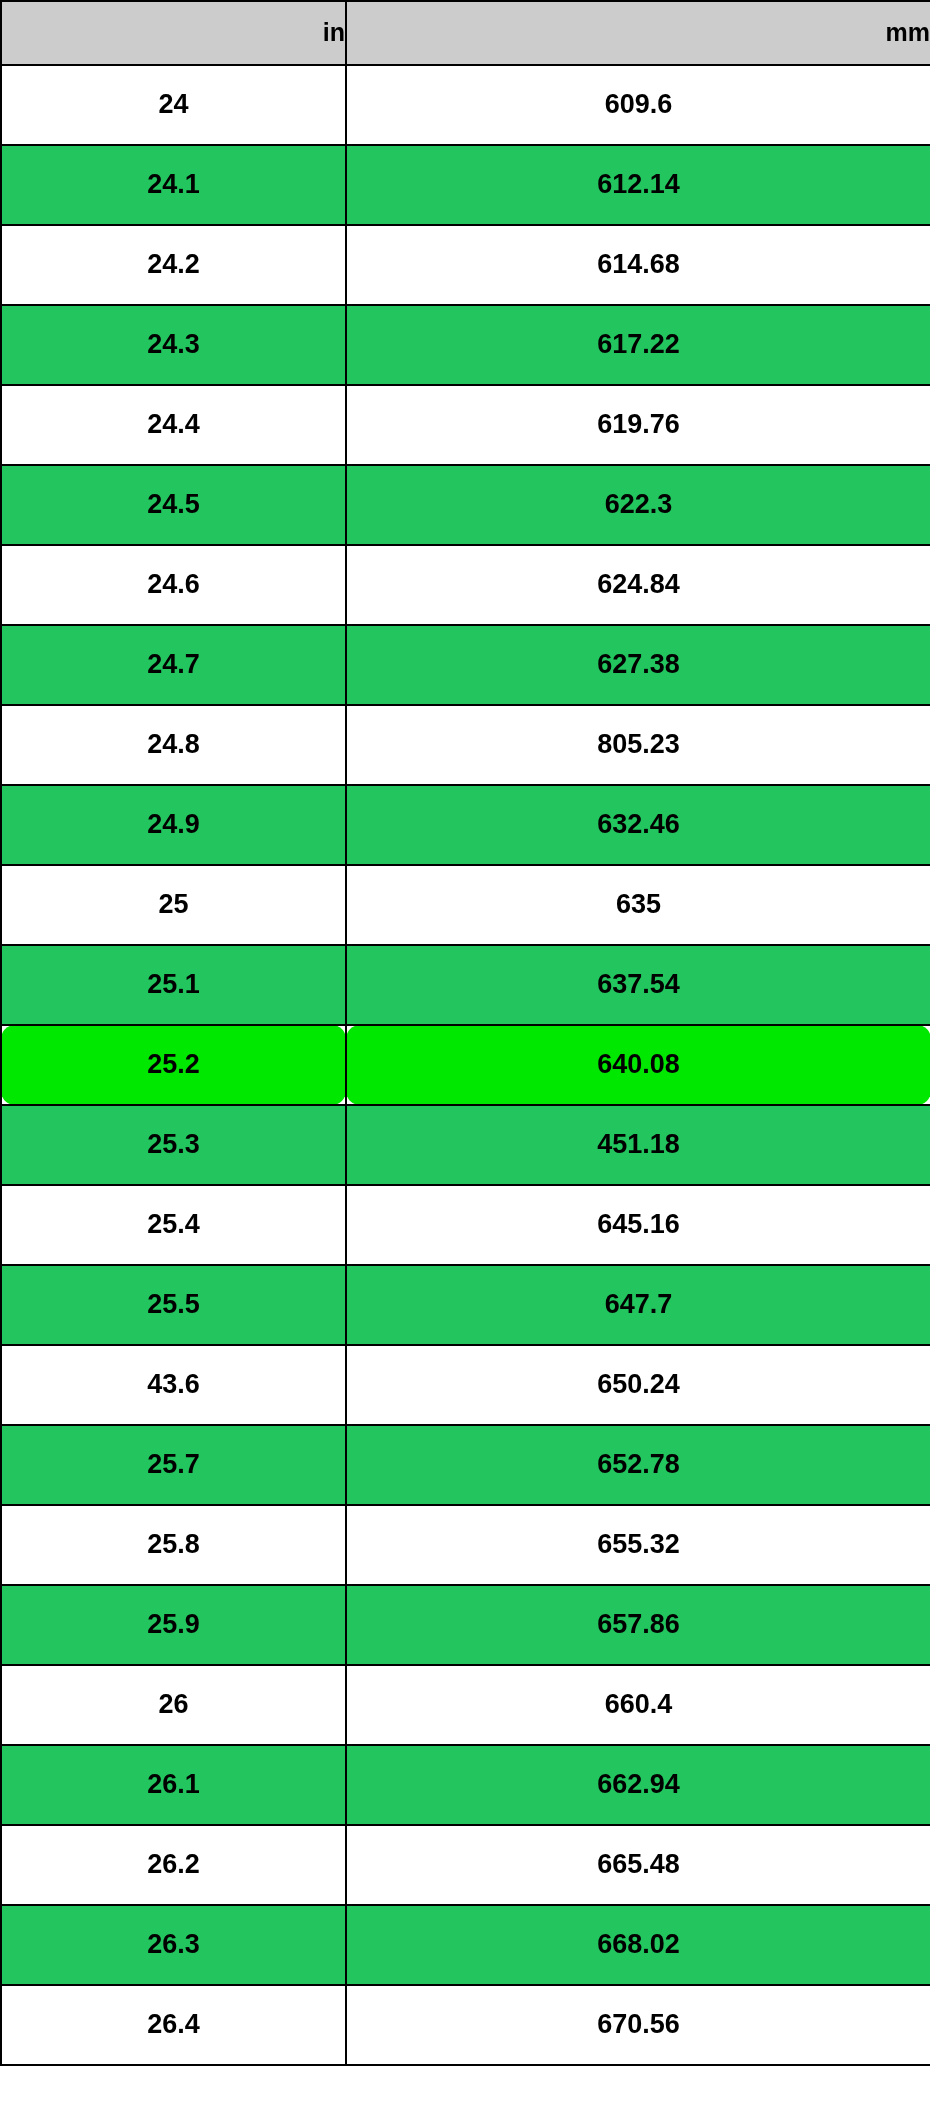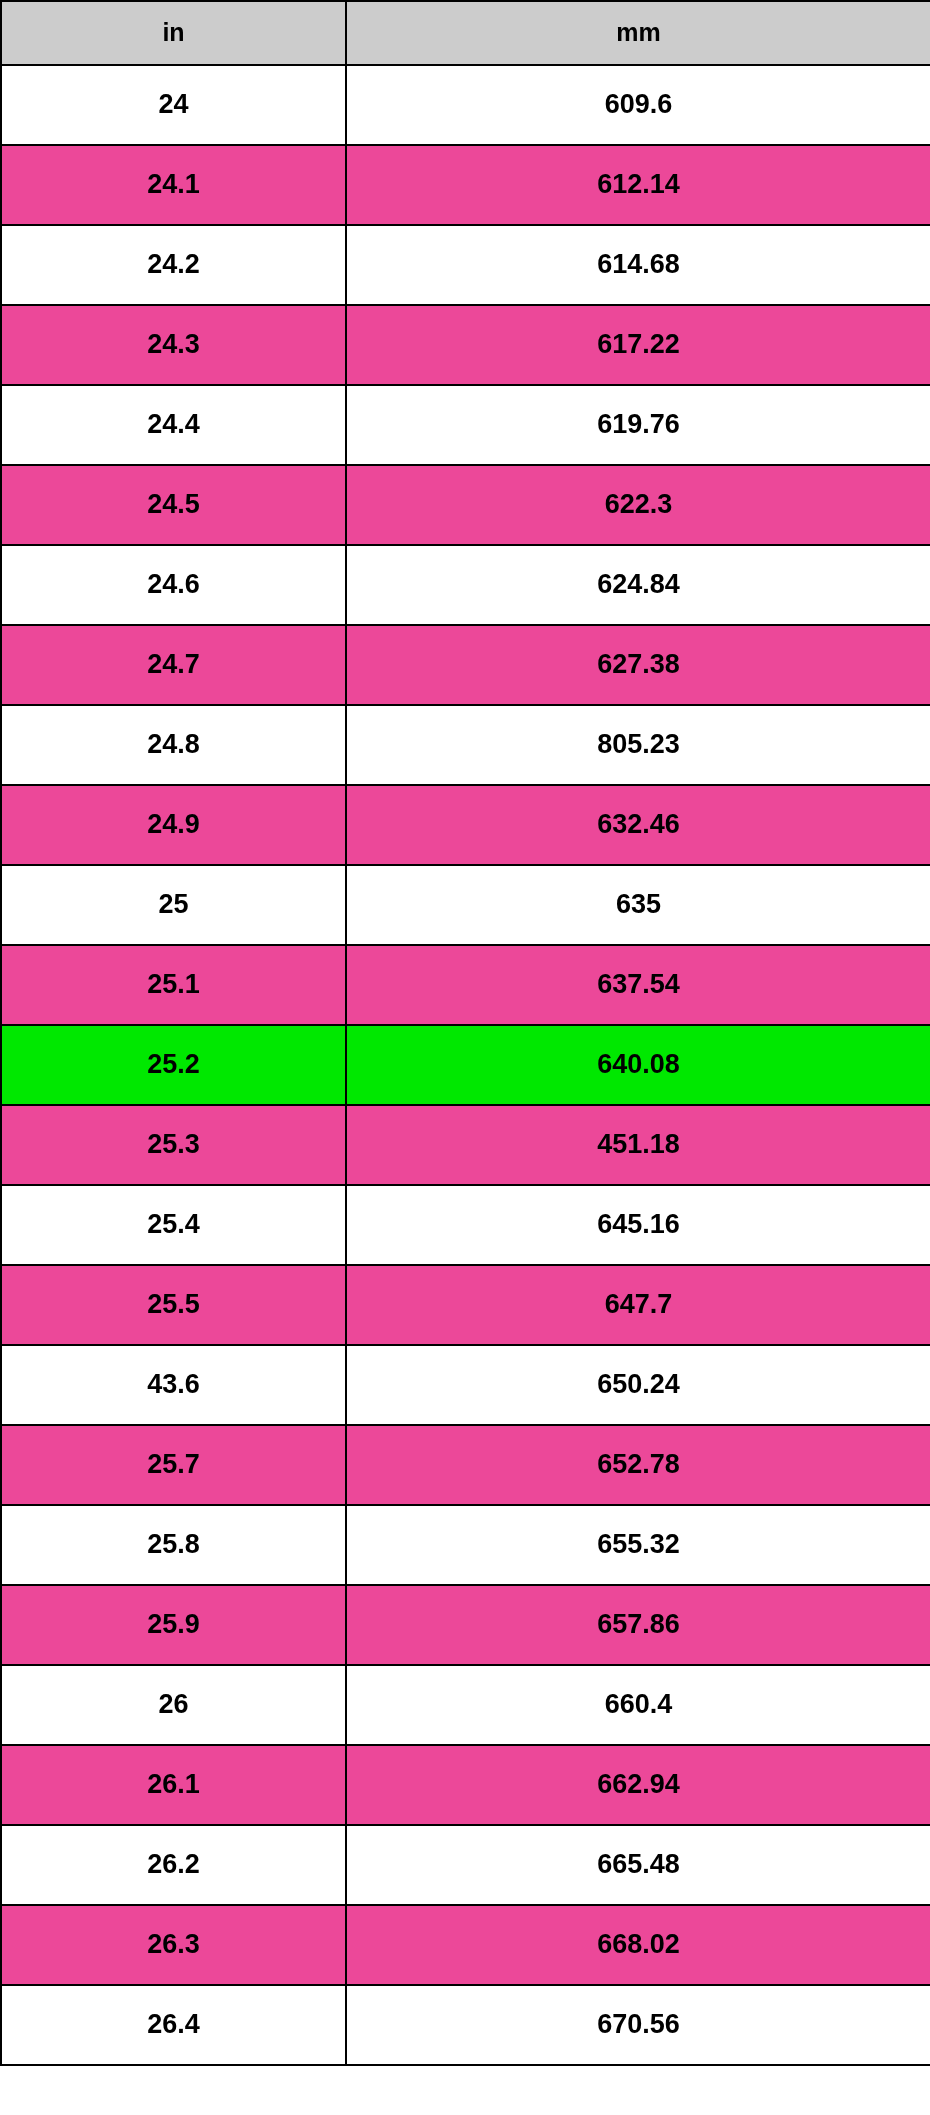--- a/index.html
+++ b/index.html
@@ -33,24 +33,25 @@
     font-weight: bold;
     color: #000000;
     line-height: 1.1;
     overflow: hidden;
     white-space: nowrap;
   }
   #conv-table thead th {
     background: #cccccc;
     height: 62px;
     font-size: 25px;
+    text-align: right;
   }
   #conv-table tbody tr.row-odd  td { background: #ffffff; margin-left: 40px; }
-  #conv-table tbody tr.row-even td { background: #ec4899; margin-left: 44px; }
-  #conv-table tbody tr.row-highlight td { background: #00e800; }
+  #conv-table tbody tr.row-even td { background: #22c55e; margin-left: 44px; }
+  #conv-table tbody tr.row-highlight td { background: #00e800; border-radius: 14px; }
 
   
   #conv-table { border: 2px solid #000000; }
 </style>
 </head>
 <body>
 
 <table id="conv-table">
   <colgroup>
     <col class="col-in">

